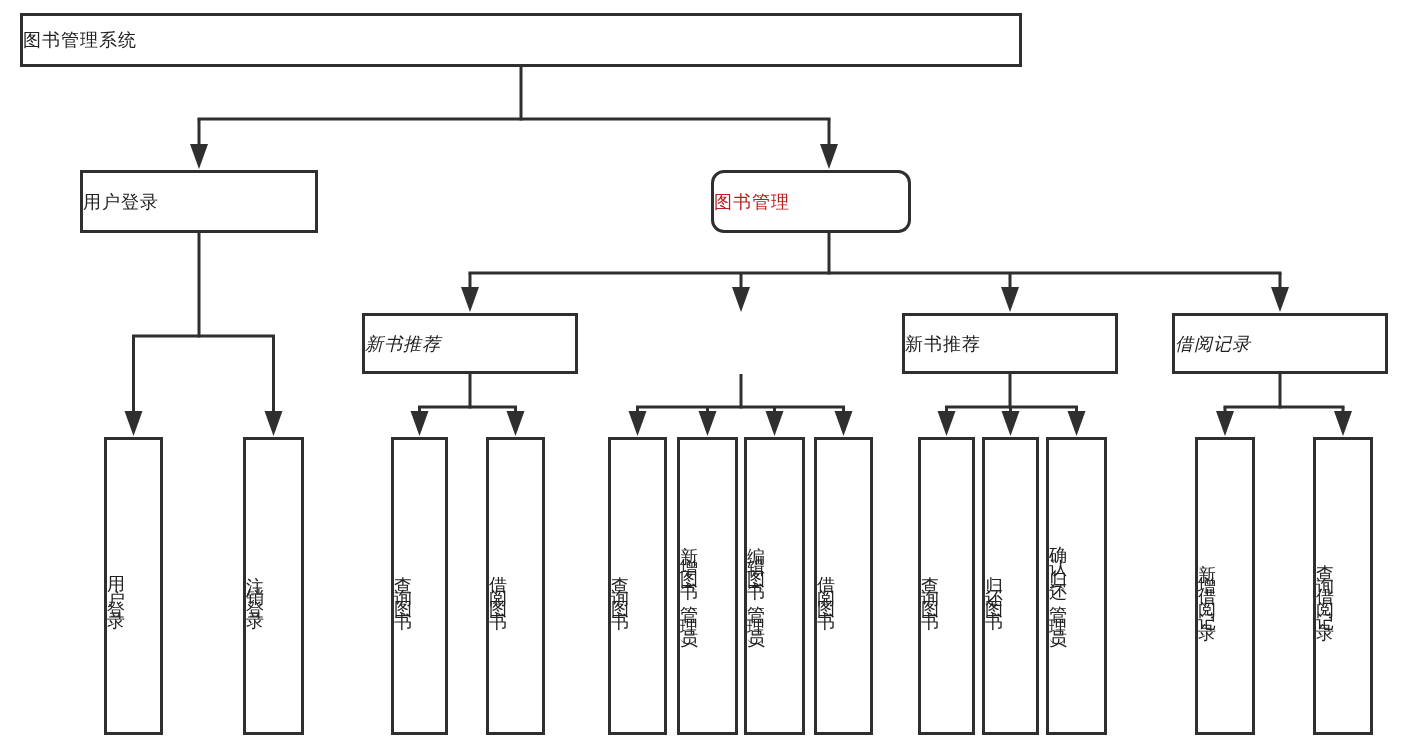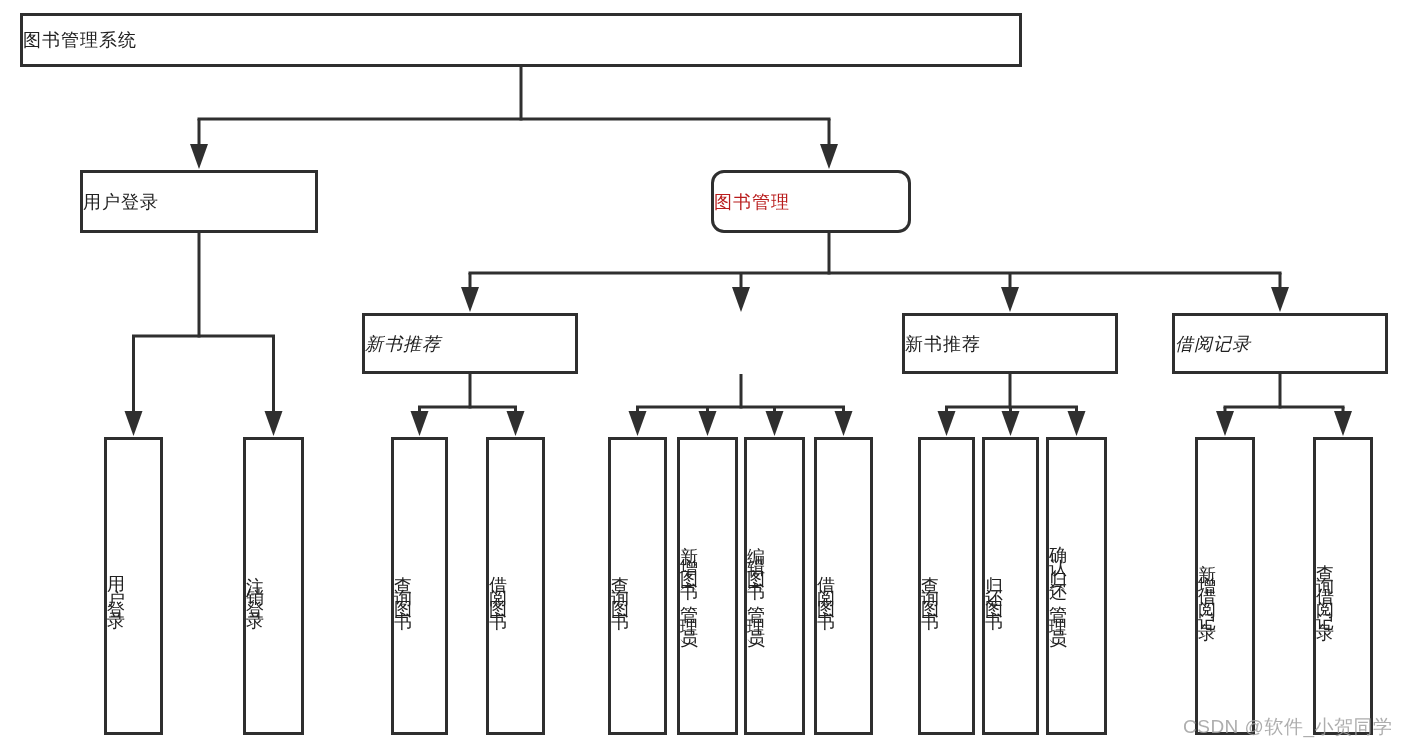--- a/index.html
+++ b/index.html
@@ -106,21 +106,20 @@
       <polygon points="1001.5,411 1019.5,411 1010.5,436" fill="#2f2f2f"></polygon>
       <line x1="1076.5" y1="407" x2="1076.5" y2="417" stroke="#2f2f2f" stroke-width="3"></line>
       <polygon points="1067.5,411 1085.5,411 1076.5,436" fill="#2f2f2f"></polygon>
       <line x1="1280" y1="374" x2="1280" y2="408.5" stroke="#2f2f2f" stroke-width="3"></line>
       <line x1="1223.5" y1="407" x2="1344.5" y2="407" stroke="#2f2f2f" stroke-width="3"></line>
       <line x1="1225" y1="407" x2="1225" y2="417" stroke="#2f2f2f" stroke-width="3"></line>
       <polygon points="1216,411 1234,411 1225,436" fill="#2f2f2f"></polygon>
       <line x1="1343" y1="407" x2="1343" y2="417" stroke="#2f2f2f" stroke-width="3"></line>
       <polygon points="1334,411 1352,411 1343,436" fill="#2f2f2f"></polygon>
     </svg>
-  <div id="watermark" style="color: rgb(160, 160, 160);">CSDN @软件_小贺同学</div>
 <div class="node h" style="left: 20px; top: 13px; width: 1002px; height: 54px; border-color: rgb(47, 47, 47); color: rgb(33, 33, 33);">
       <span>图书管理系统</span>
     </div>
     <div class="node h" style="left: 80px; top: 170px; width: 238px; height: 63px; border-color: rgb(47, 47, 47); color: rgb(33, 33, 33);">
       <span>用户登录</span>
     </div>
     <div class="node h" style="left: 711px; top: 170px; width: 200px; height: 63px; border-color: rgb(47, 47, 47); color: #b91c1c; border-radius: 13px;">
       <span>图书管理</span>
     </div>
     <div class="node h" style="left: 362px; top: 313px; width: 216px; height: 61px; border-color: rgb(47, 47, 47); color: rgb(33, 33, 33); font-style: italic;">

